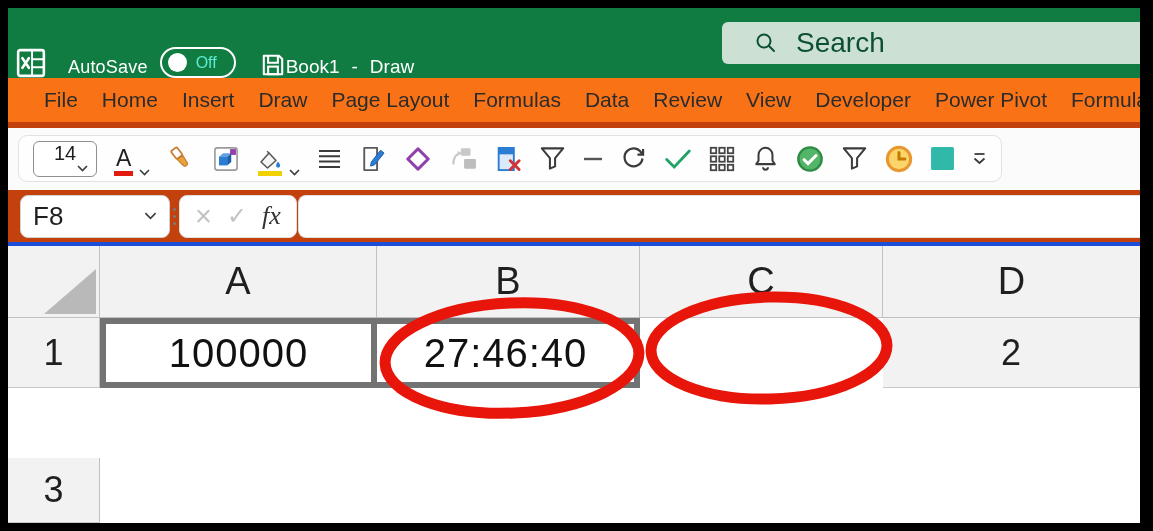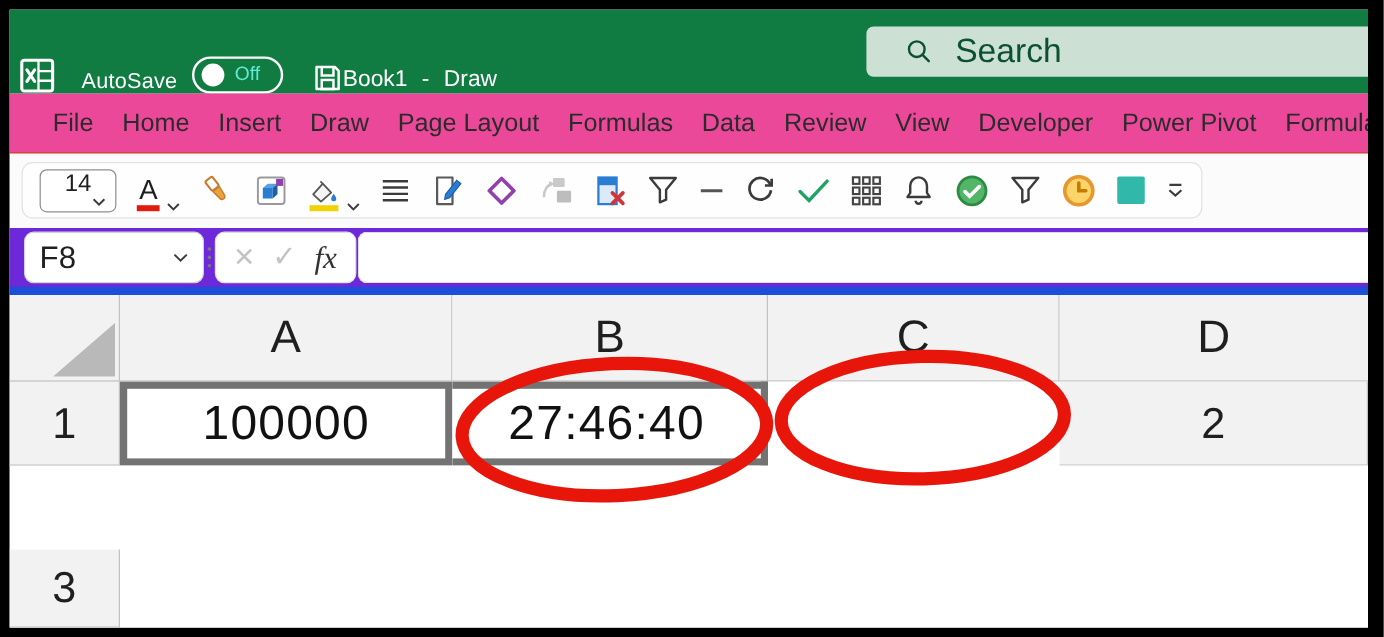--- a/index.html
+++ b/index.html
@@ -36,21 +36,21 @@
   .search-pill {
     position: absolute; left: 714px; top: 14px; width: 440px; height: 42px;
     background: #CDE0D4; border-radius: 6px; display: flex; align-items: center;
     padding-left: 32px; gap: 18px; color: #0B5130;
   }
   .search-pill span { font-size: 28px; }
 
   
   .menubar {
     position: absolute; left: 0; top: 70px; width: 100%; height: 50px;
-    background: #ec4899; border-bottom: 1px solid #c2410c;
+    background: #f97316; border-bottom: 6px solid #c2410c;
     display: flex; align-items: center; padding-left: 36px; gap: 24px;
     font-size: 21px; color: #2b2b2b; white-space: nowrap; overflow: hidden;
   }
   .menu-item { flex: none; cursor: default; }
 
   
   .toolbar {
     position: absolute; left: 0; top: 120px; width: 100%; height: 62px;
     background: #FBFBFB;
   }
@@ -67,21 +67,21 @@
   }
   .font-size-box .chev { margin-left: auto; }
   .combo-group { display: flex; align-items: end; gap: 6px; }
   .fontcolor-a { font-size: 23px; color: #1f1f1f; line-height: 1; border-bottom: 5px solid #E11B0E; padding: 0 2px 1px; }
   .fillcolor-wrap { display: flex; flex-direction: column; align-items: center; }
   .yellow-bar { width: 24px; height: 5px; background: #F2D100; margin-top: 1px; }
 
   
   .formularow {
     position: absolute; left: 0; top: 182px; width: 100%; height: 56px;
-    background: #6d28d9; border-bottom: 7px solid #1d4ed8;
+    background: #c2410c; border-bottom: 4px solid #1d4ed8;
     display: flex; align-items: center; padding: 0 0 0 12px; gap: 1px;
   }
   .name-box {
     width: 150px; height: 43px; background: #fff; border: 1px solid #D2D2D2;
     border-radius: 8px; display: flex; align-items: center; padding: 0 12px;
     font-size: 26px; color: #1f1f1f;
   }
   .name-box .chev { margin-left: auto; }
   .dots { display: flex; flex-direction: column; gap: 4px; padding: 0 2px; }
   .dots i { width: 3px; height: 3px; border-radius: 50%; background: #7a7a7a; }

